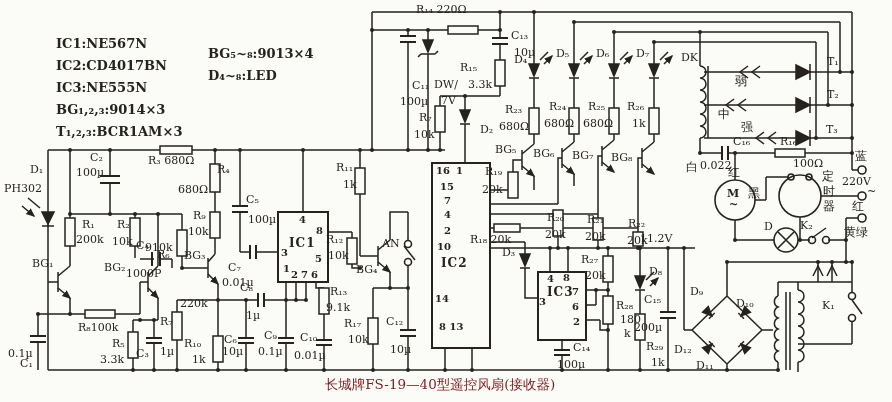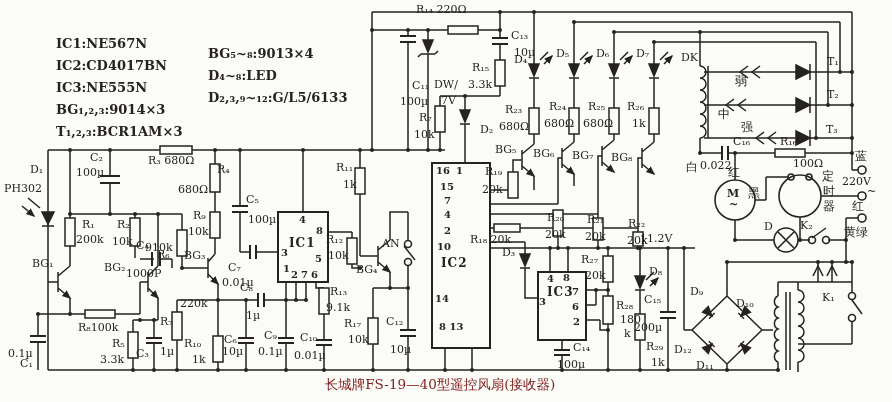--- a/index.html
+++ b/index.html
@@ -350,21 +350,20 @@
 <div id="legend1">
       <div class="legline">IC1:NE567N</div>
       <div class="legline">IC2:CD4017BN</div>
       <div class="legline">IC3:NE555N</div>
       <div class="legline">BG₁,₂,₃:9014×3</div>
       <div class="legline">T₁,₂,₃:BCR1AM×3</div>
     </div>
 <div id="legend2">
       <div class="legline">BG₅~₈:9013×4</div>
       <div class="legline">D₄~₈:LED</div>
-      <div class="legline">D₂,₃,₉~₁₂:G/L5/6133</div>
     </div>
 
 <div id="labels-layer">
       <span class="lbl" style="left: 30px; top: 164px;">D₁</span>
       <span class="lbl" style="left: 4px; top: 183px;">PH302</span>
       <span class="lbl" style="left: 90px; top: 152px;">C₂</span>
       <span class="lbl" style="left: 76px; top: 167px;">100µ</span>
       <span class="lbl" style="left: 82px; top: 219px;">R₁</span>
       <span class="lbl" style="left: 76px; top: 234px;">200k</span>
       <span class="lbl" style="left: 117px; top: 219px;">R₂</span>
@@ -421,21 +420,21 @@
       <span class="lbl ic" style="left: 289px; top: 237px;">IC1</span>
       <span class="lbl pin" style="left: 281px; top: 248px;">3</span>
       <span class="lbl pin" style="left: 315px; top: 254px;">5</span>
       <span class="lbl pin" style="left: 283px; top: 264px;">1</span>
       <span class="lbl pin" style="left: 291px; top: 270px;">2</span>
       <span class="lbl pin" style="left: 301px; top: 270px;">7</span>
       <span class="lbl pin" style="left: 311px; top: 270px;">6</span>
       <span class="lbl" style="left: 416px; top: 4px;">R₁₄ 220Ω</span>
       <span class="lbl" style="left: 511px; top: 30px;">C₁₃</span>
       <span class="lbl" style="left: 514px; top: 47px;">10µ</span>
-      <span class="lbl" style="left: 472px; top: 62px;">R₁₅</span>
+      <span class="lbl" style="left: 460px; top: 62px;">R₁₅</span>
       <span class="lbl" style="left: 468px; top: 79px;">3.3k</span>
       <span class="lbl" style="left: 412px; top: 80px;">C₁₁</span>
       <span class="lbl" style="left: 400px; top: 96px;">100µ</span>
       <span class="lbl" style="left: 434px; top: 79px;">DW/</span>
       <span class="lbl" style="left: 441px; top: 95px;">7V</span>
       <span class="lbl" style="left: 419px; top: 112px;">R₇</span>
       <span class="lbl" style="left: 414px; top: 129px;">10k</span>
       <span class="lbl" style="left: 480px; top: 124px;">D₂</span>
       <span class="lbl" style="left: 514px; top: 54px;">D₄</span>
       <span class="lbl" style="left: 556px; top: 48px;">D₅</span>
@@ -512,21 +511,21 @@
       <span class="lbl cn" style="left: 822px; top: 170px;">定</span>
       <span class="lbl cn" style="left: 823px; top: 185px;">时</span>
       <span class="lbl cn" style="left: 823px; top: 200px;">器</span>
       <span class="lbl cn" style="left: 855px; top: 150px;">蓝</span>
       <span class="lbl" style="left: 842px; top: 176px;">220V</span>
       <span class="lbl" style="left: 867px; top: 186px;">~</span>
       <span class="lbl cn" style="left: 852px; top: 200px;">红</span>
       <span class="lbl cn" style="left: 844px; top: 226px;">黄绿</span>
       <span class="lbl" style="left: 764px; top: 221px;">D</span>
       <span class="lbl" style="left: 800px; top: 220px;">K₂</span>
-      <span class="lbl" style="left: 822px; top: 292px;">K₁</span>
+      <span class="lbl" style="left: 822px; top: 300px;">K₁</span>
       <span class="lbl" style="left: 690px; top: 286px;">D₉</span>
       <span class="lbl" style="left: 736px; top: 298px;">D₁₀</span>
       <span class="lbl" style="left: 674px; top: 344px;">D₁₂</span>
       <span class="lbl" style="left: 696px; top: 360px;">D₁₁</span>
     </div>
 
 <div id="caption">长城牌FS-19—40型遥控风扇(接收器)</div>
 
 </div>
 

